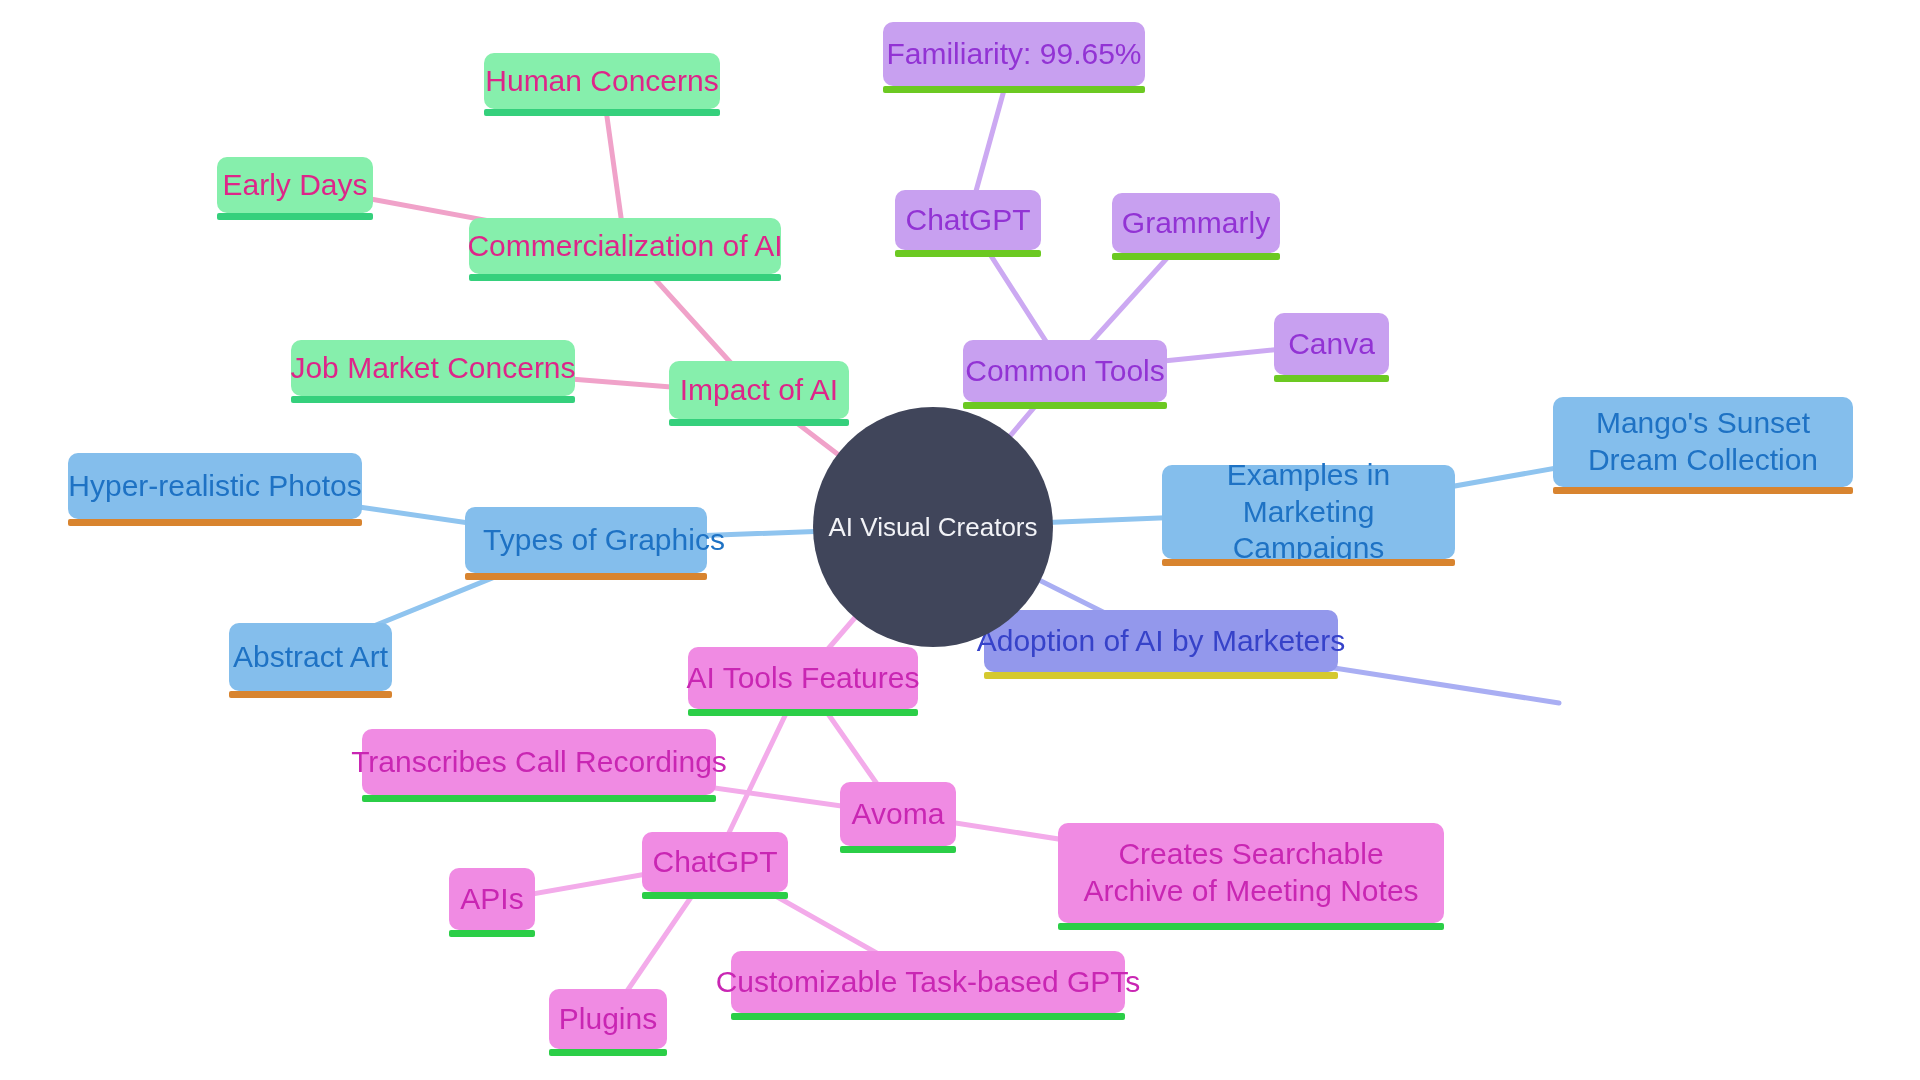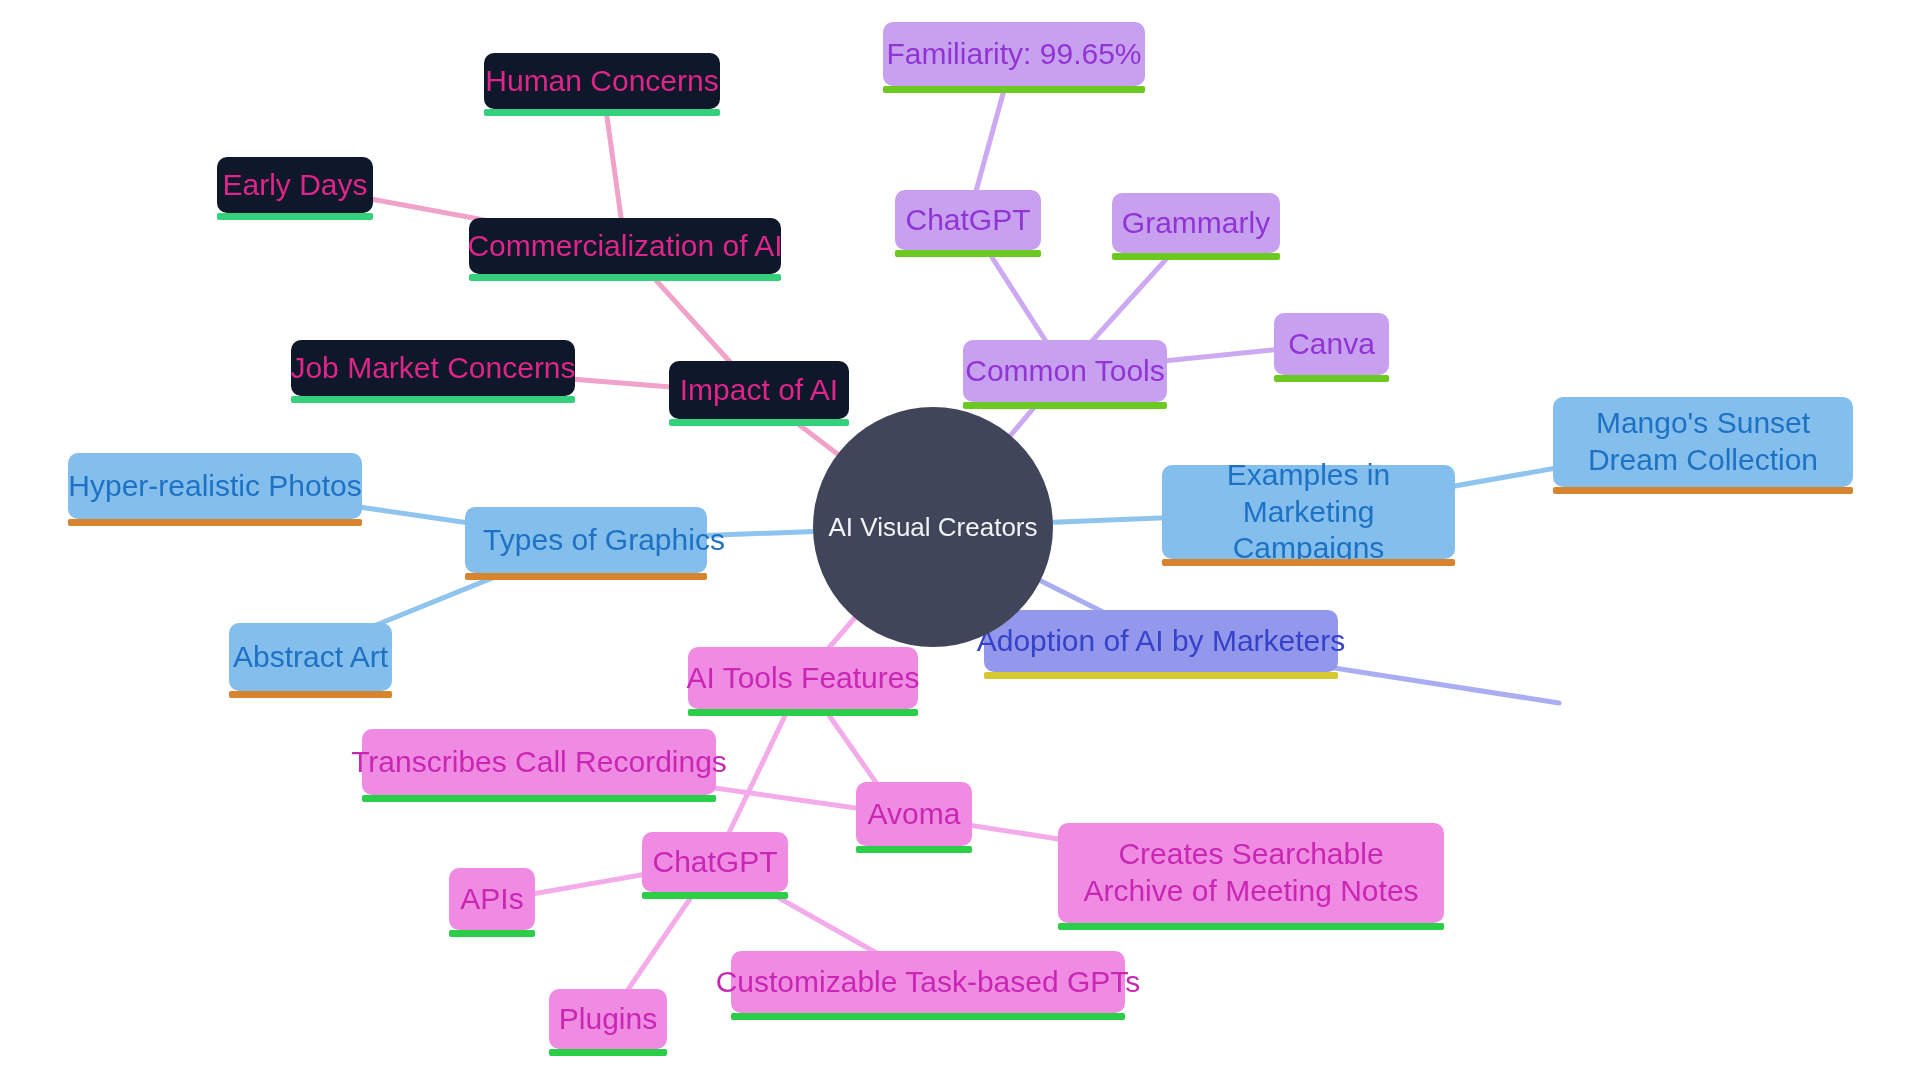--- a/index.html
+++ b/index.html
@@ -18,21 +18,21 @@
   .node{
     position:absolute;z-index:2;display:flex;align-items:center;justify-content:center;
     border-radius:10px;text-align:center;font-size:30px;line-height:1.22;
     padding:2px 8px;box-sizing:border-box;cursor:pointer;
   }
   .node .bar{
     position:absolute;left:0;right:0;bottom:-7px;height:7px;border-radius:2px;display:block;
   }
   .nowrap{white-space:nowrap;}
 
-  .pink   {background:#0f172a;color:#DE2589;}
+  .pink   {background:#86efac;color:#DE2589;}
   .pink   .bar{background:#35D07C;}
   .purple {background:#C8A0F0;color:#9233D4;}
   .purple .bar{background:#6CC922;}
   .blue   {background:#84BEEC;color:#1E72C4;}
   .blue   .bar{background:#D8842F;}
   .peri   {background:#9398EC;color:#3642C9;}
   .peri   .bar{background:#D5C92F;}
   .orchid {background:#F08BE3;color:#C926B3;}
   .orchid .bar{background:#2BCE47;}
 
@@ -155,21 +155,21 @@
   </div>
 
   <div class="node orchid nowrap" style="left:688px;top:647px;width:230px;height:62px;">
     <span>AI Tools Features</span>
     <i class="bar"></i>
   </div>
   <div class="node orchid nowrap" style="left:362px;top:729px;width:354px;height:66px;">
     <span>Transcribes Call Recordings</span>
     <i class="bar"></i>
   </div>
-  <div class="node orchid nowrap" style="left:840px;top:782px;width:116px;height:64px;margin-left:16px;">
+  <div class="node orchid nowrap" style="left:840px;top:782px;width:116px;height:64px;">
     <span>Avoma</span>
     <i class="bar"></i>
   </div>
   <div class="node orchid" style="left:1058px;top:823px;width:386px;height:100px;">
     <span>Creates Searchable Archive of Meeting Notes</span>
     <i class="bar"></i>
   </div>
   <div class="node orchid nowrap" style="left:642px;top:832px;width:146px;height:60px;">
     <span>ChatGPT</span>
     <i class="bar"></i>

